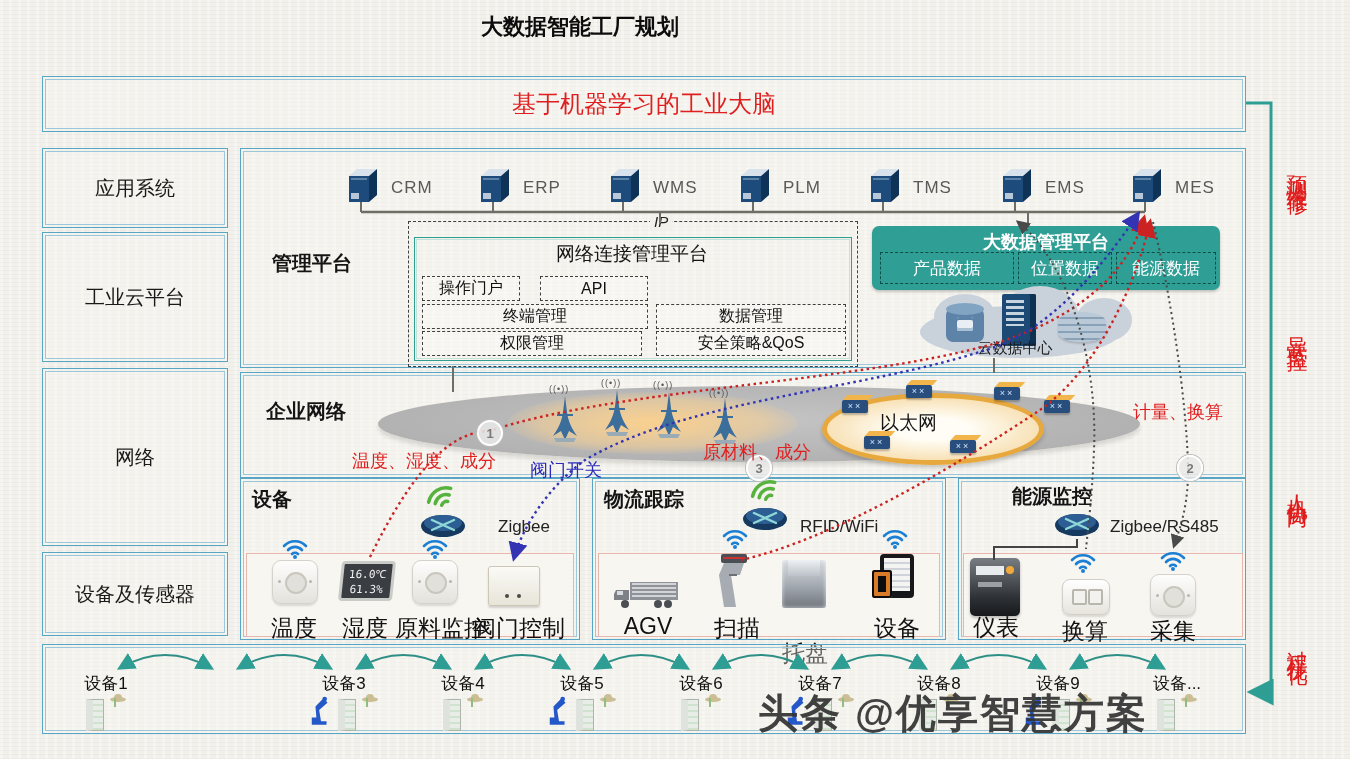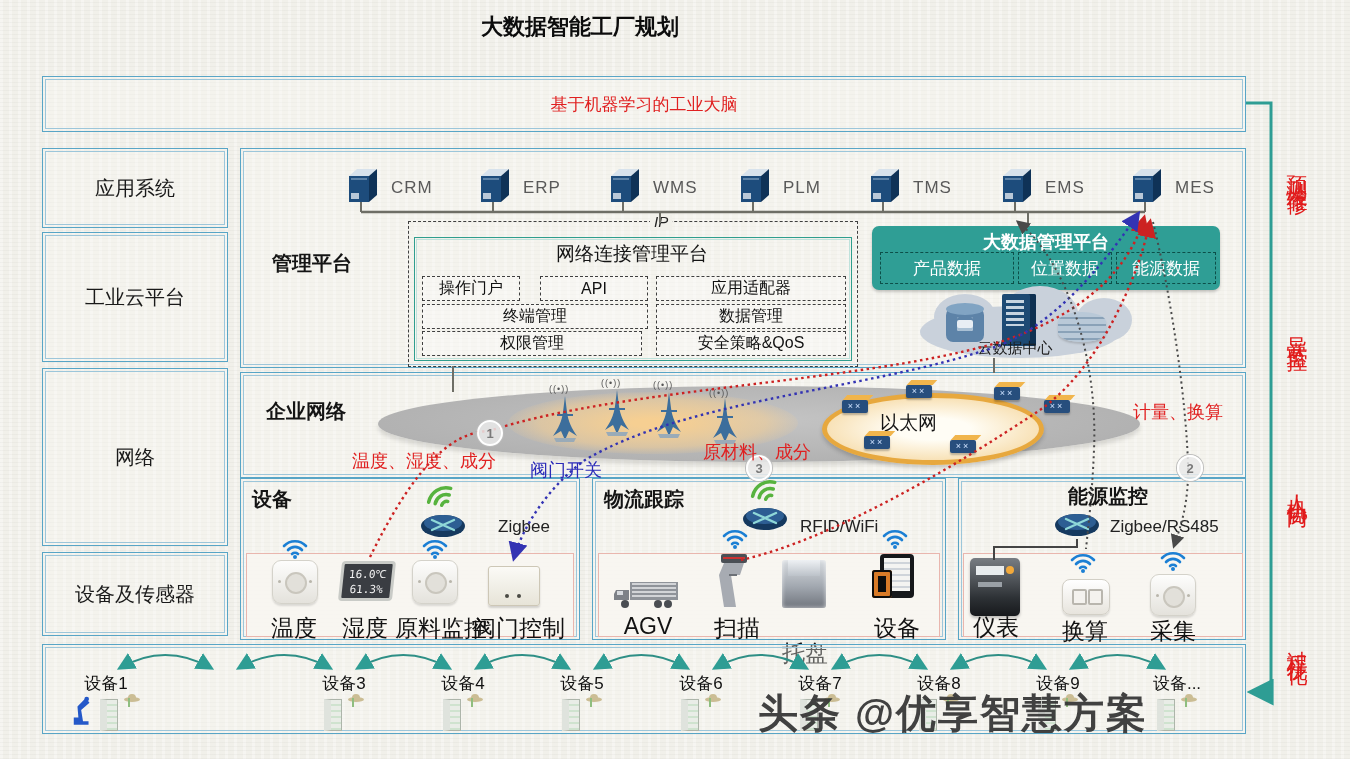--- a/index.html
+++ b/index.html
@@ -91,21 +91,21 @@
   .nptitle{position:absolute;left:414px;top:241px;width:436px;text-align:center;font-size:19px;color:#141414;}
 </style>
 </head>
 <body>
 
 <div id="stage">
 
   <div class="abs" style="left:0;top:12px;width:1160px;text-align:center;font-size:22px;font-weight:bold;color:#0c0c0c;">大数据智能工厂规划</div>
 
   <div class="frame" style="left:42px;top:76px;width:1202px;height:54px;">
-    <div class="ctext" style="width:100%;height:100%;font-size:17px;color:#e02020;">基于机器学习的工业大脑</div>
+    <div class="ctext" style="width:100%;height:100%;font-size:24px;color:#e02020;">基于机器学习的工业大脑</div>
   </div>
 
   <div class="frame ctext" style="left:42px;top:148px;width:184px;height:78px;">
     <span class="sideboxlabel">应用系统</span>
   </div>
   <div class="frame ctext" style="left:42px;top:232px;width:184px;height:128px;">
     <span class="sideboxlabel">工业云平台</span>
   </div>
   <div class="frame ctext" style="left:42px;top:368px;width:184px;height:176px;">
     <span class="sideboxlabel">网络</span>
@@ -197,23 +197,20 @@
 
   <div class="netplat-outer"></div>
   <div class="iplabel">IP</div>
   <div class="netplat-inner"></div>
   <div class="nptitle">网络连接管理平台</div>
   <div class="dashbox" style="left:422px;top:276px;width:96px;height:23px;">
       <span>操作门户</span>
     </div>
   <div class="dashbox" style="left:540px;top:276px;width:106px;height:23px;">
       <span>API</span>
-    </div>
-  <div class="dashbox" style="left:656px;top:276px;width:188px;height:23px;">
-      <span>应用适配器</span>
     </div>
   <div class="dashbox" style="left:422px;top:304px;width:224px;height:23px;">
       <span>终端管理</span>
     </div>
   <div class="dashbox" style="left:656px;top:304px;width:188px;height:23px;">
       <span>数据管理</span>
     </div>
   <div class="dashbox" style="left:422px;top:331px;width:218px;height:23px;">
       <span>权限管理</span>
     </div>
@@ -383,21 +380,21 @@
         </g>
         <circle cx="15" cy="20" r="2" fill="#1b7fd4"></circle>
       </svg></div>
   <div class="tablet" style="left:880px;top:554px;"></div>
   <div class="devlabel" style="left:618px;top:613px;width:60px;">AGV</div>
   <div class="devlabel" style="left:707px;top:613px;width:60px;">扫描</div>
   <div class="devlabel" style="left:775px;top:638px;width:60px;">托盘</div>
   <div class="devlabel" style="left:867px;top:613px;width:60px;">设备</div>
 
   <div class="frame" style="left:958px;top:478px;width:286px;height:160px;"></div>
-  <div class="abs seclabel" style="left:1068px;top:483px;">能源监控</div>
+  <div class="abs seclabel" style="left:1012px;top:483px;">能源监控</div>
   <div class="router" style="left:1054px;top:512px;"><svg width="46" height="26" viewBox="0 0 46 26">
         <ellipse cx="23" cy="13" rx="22" ry="11" fill="#15395f"></ellipse>
         <ellipse cx="23" cy="10" rx="19" ry="8" fill="#2d5e93"></ellipse>
         <path d="M12 17 L34 7 M12 7 L34 17" stroke="#8fd8d8" stroke-width="2.4" stroke-linecap="round"></path>
       </svg></div>
   <div class="gwlabel" style="left:1110px;top:517px;">Zigbee/RS485</div>
   <div class="innerpink" style="left:963px;top:553px;width:278px;height:82px;"></div>
   <div class="meter" style="left:970px;top:558px;"></div>
   <div class="wifi" style="left:1068px;top:551px;"><svg width="30" height="22" viewBox="0 0 30 22">
         <g fill="none" stroke="#1b7fd4" stroke-width="2.6" stroke-linecap="round">

